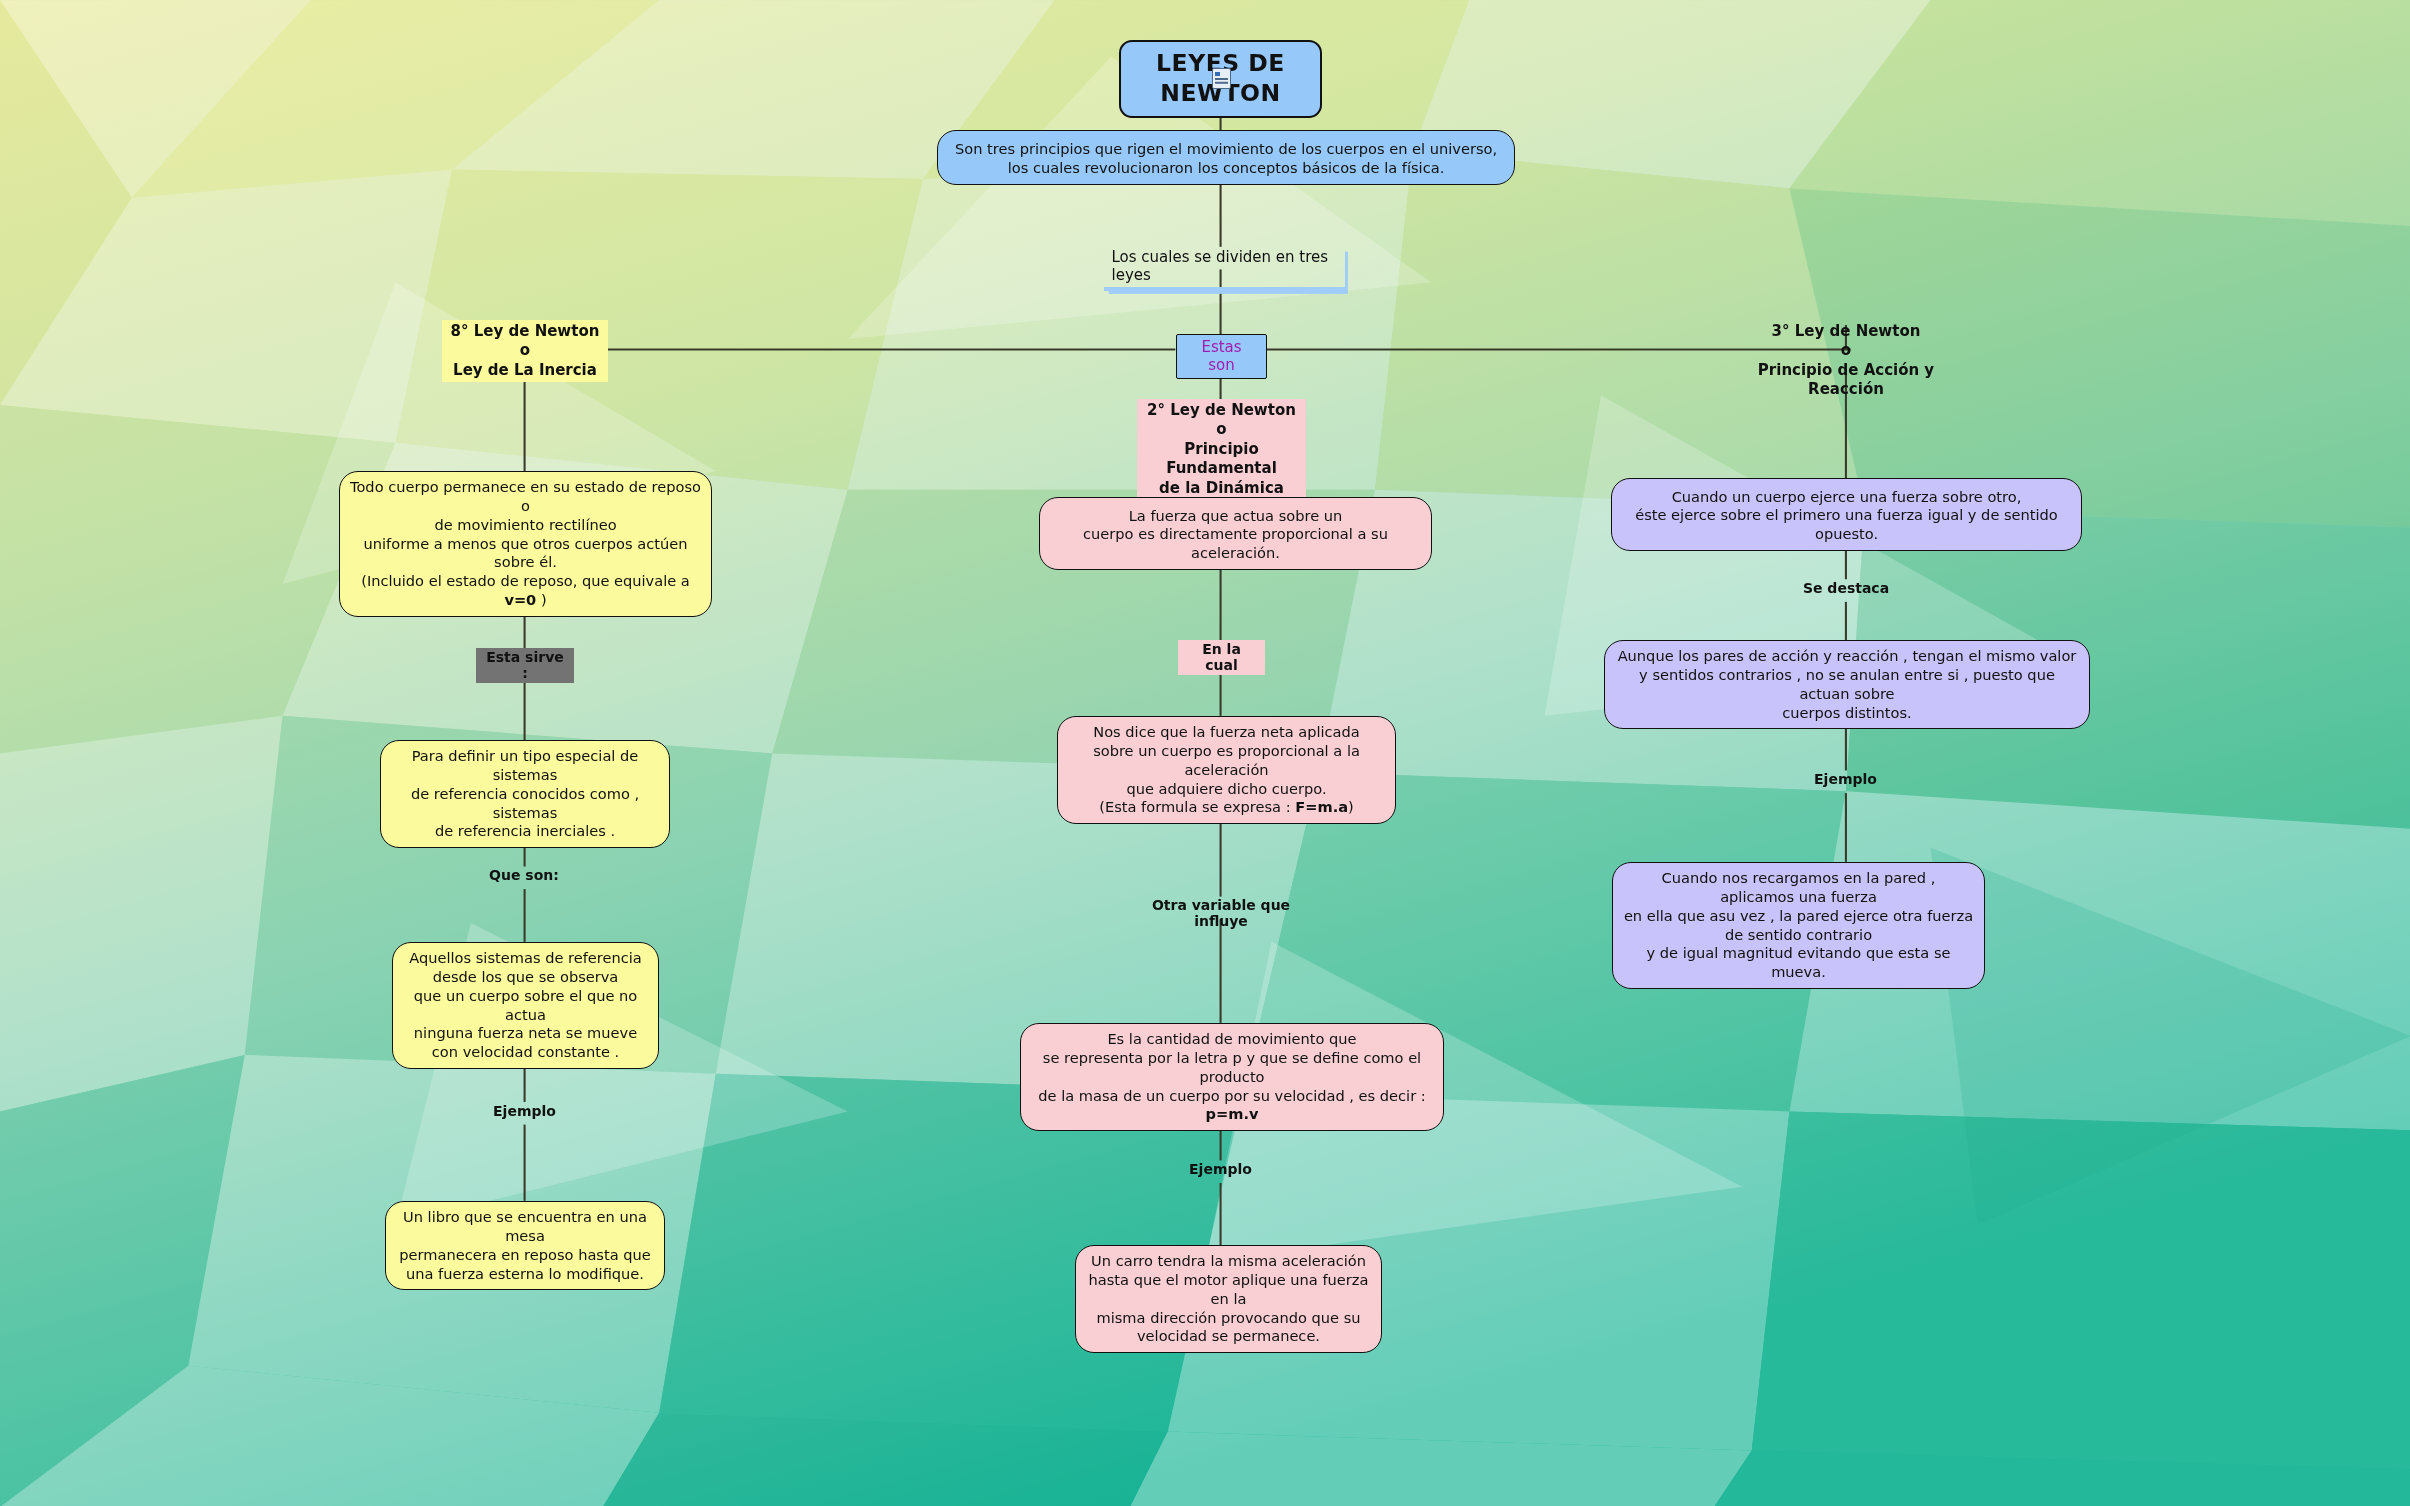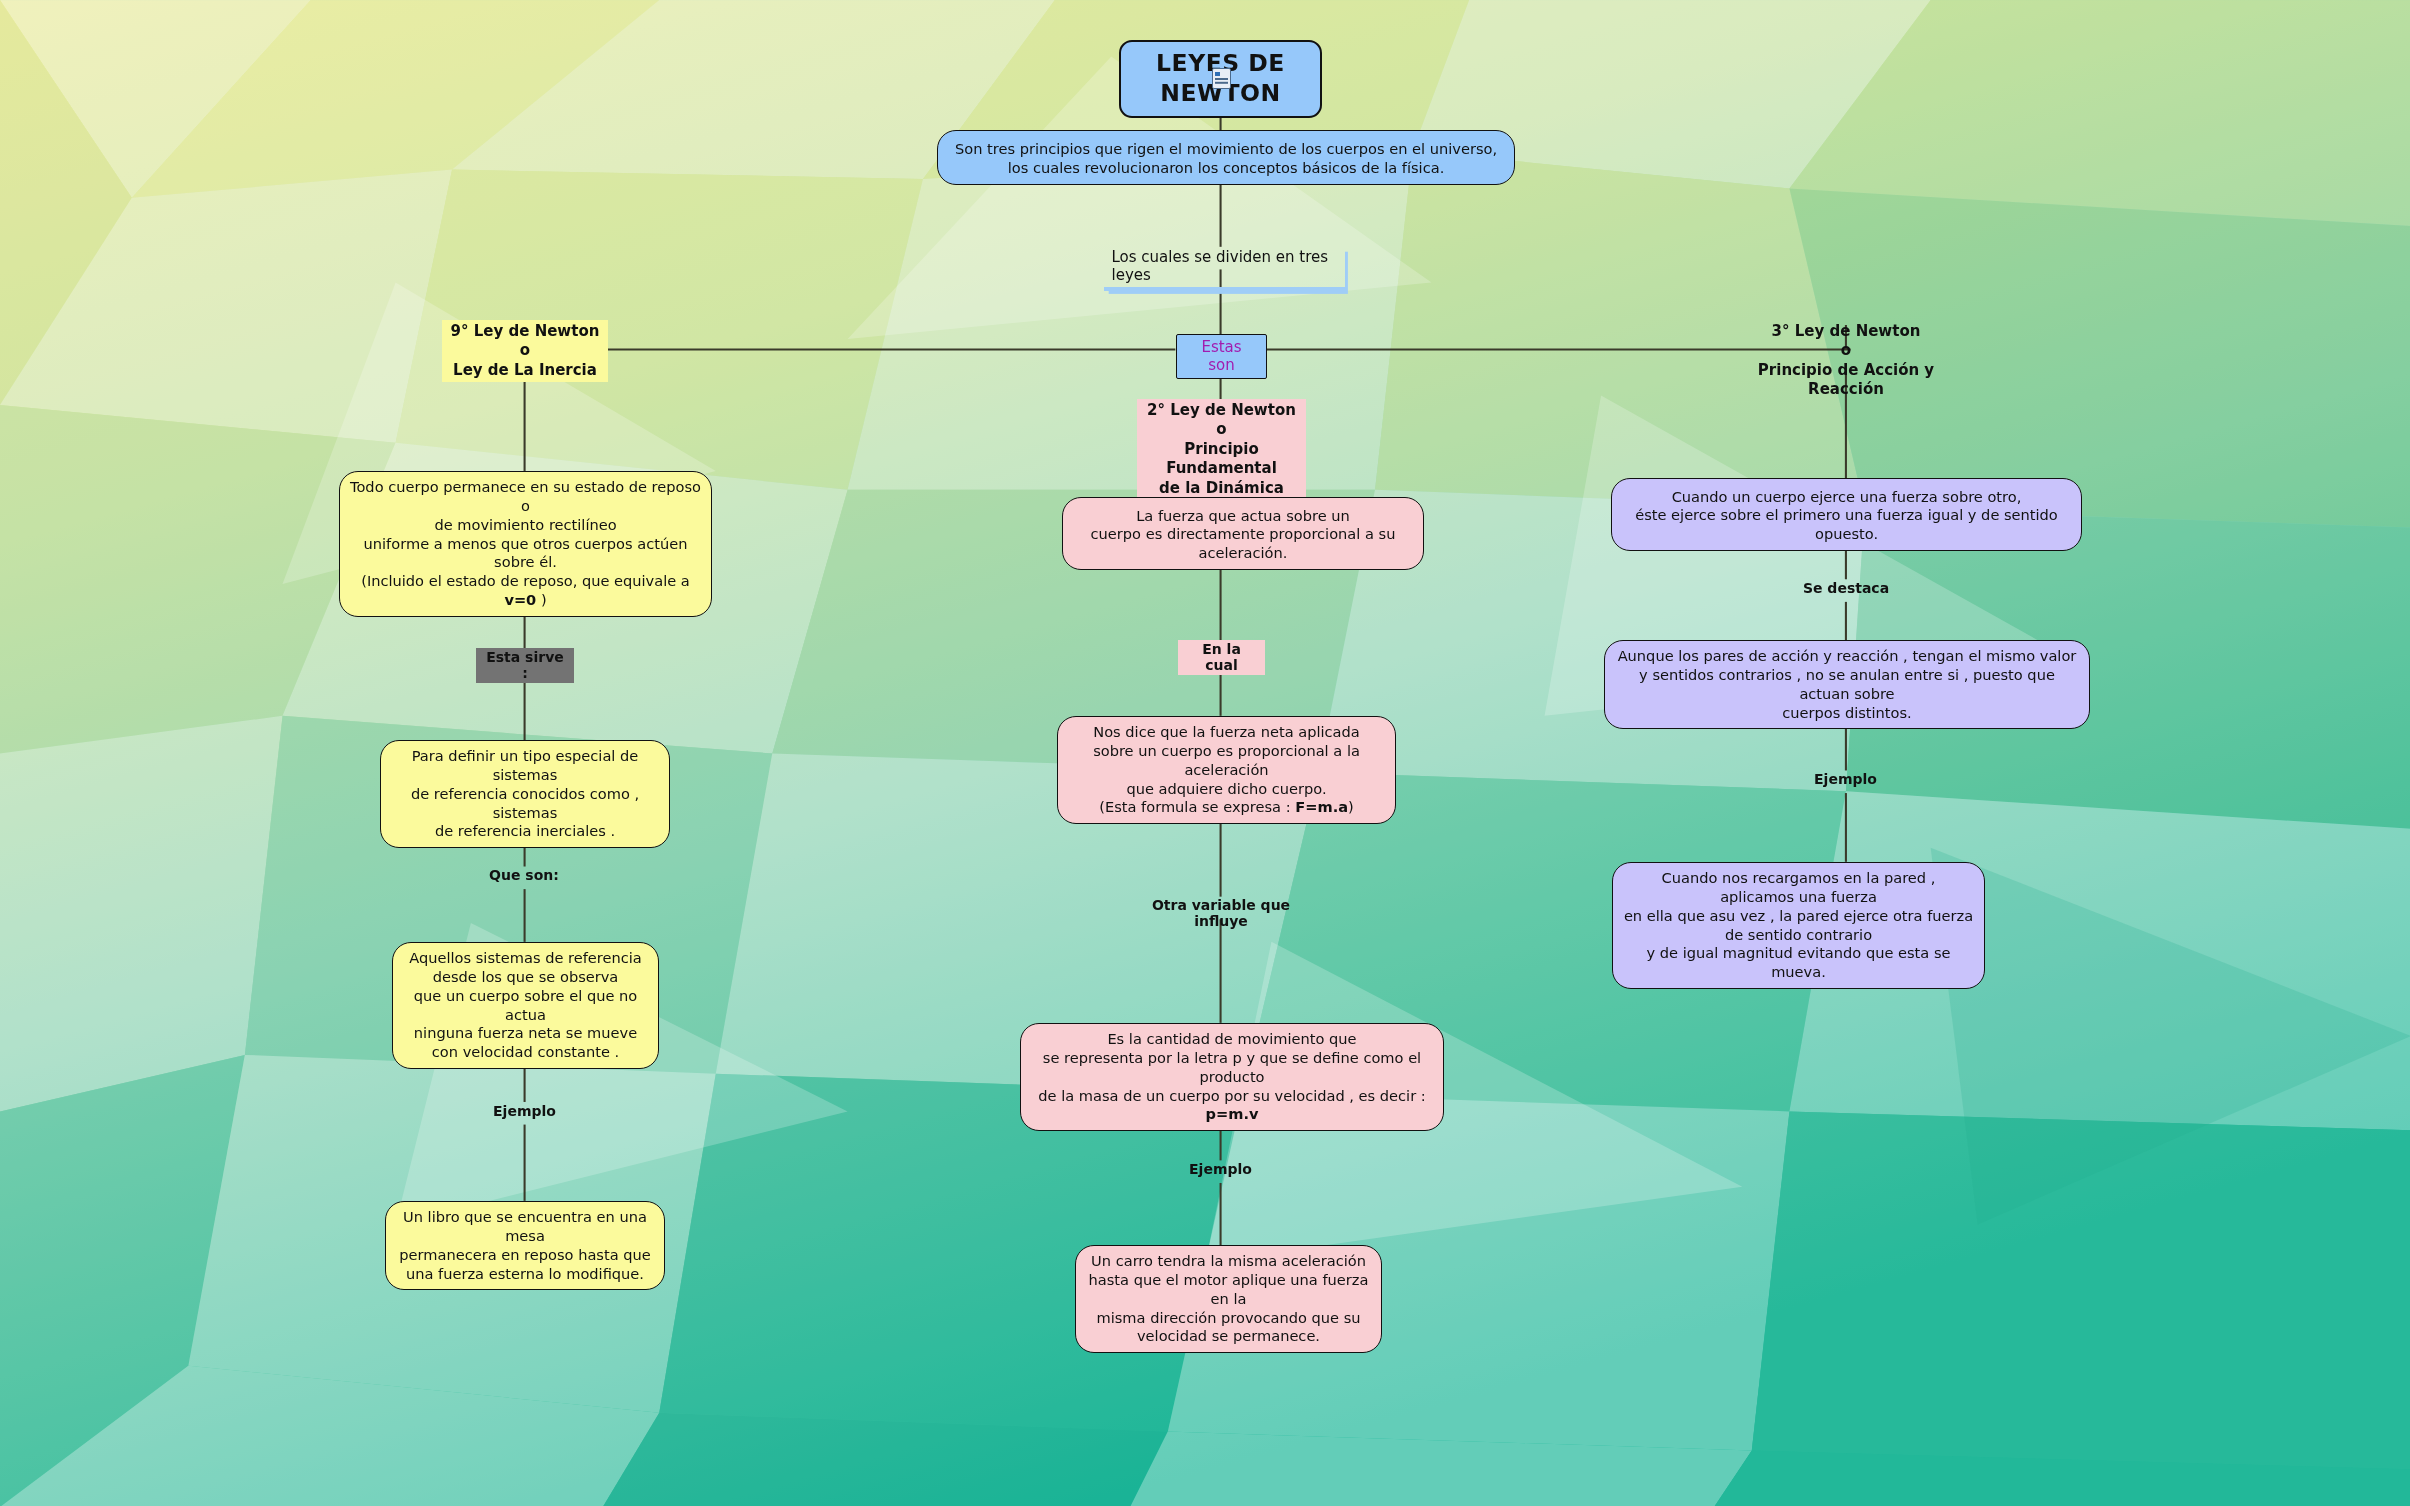--- a/index.html
+++ b/index.html
@@ -170,21 +170,21 @@
 
 <div class="underline-lbl" style="left:1104px;top:247px;width:241px;">
   <span>Los cuales se dividen en tres leyes</span>
 </div>
 
 <div class="pill" style="left:1176px;top:334px;width:91px;">
   <span>Estas son</span>
 </div>
 
 <div class="node yellowhdr" style="left:442px;top:320px;width:166px;padding:1.9px 3.8px;">
-  <div>9° Ley de Newton</div>
+  <div>8° Ley de Newton</div>
   <div>o</div>
   <div>Ley de La Inercia</div>
 </div>
 
 <div class="node yellow" style="left:339px;top:471px;width:373px;">
   <div>Todo cuerpo permanece en su estado de reposo o</div>
   <div>de movimiento rectilíneo</div>
   <div>uniforme a menos que otros cuerpos actúen sobre él.</div>
   <div>
     <span>(Incluido el estado de reposo, que equivale a </span><b>v=0</b><span> )</span>
@@ -223,21 +223,21 @@
   <div>una fuerza esterna lo modifique.</div>
 </div>
 
 <div class="node pinkhdr" style="left:1137px;top:399px;width:169px;padding:1.9px 3.8px;">
   <div>2° Ley de Newton</div>
   <div>o</div>
   <div>Principio Fundamental</div>
   <div>de la Dinámica</div>
 </div>
 
-<div class="node pink" style="left:1039px;top:497px;width:362px;padding-top:8.5px;margin-left:23px;">
+<div class="node pink" style="left:1039px;top:497px;width:393px;padding-top:8.5px;">
   <div>La fuerza que actua sobre un</div>
   <div>cuerpo es directamente proporcional a su aceleración.</div>
 </div>
 
 <div class="linklabel lbl-pink" style="left:1178px;top:640px;width:87px;">
   <span>En la cual</span>
 </div>
 
 <div class="node pink" style="left:1057px;top:716px;width:339px;">
   <div>Nos dice que la fuerza neta aplicada</div>

